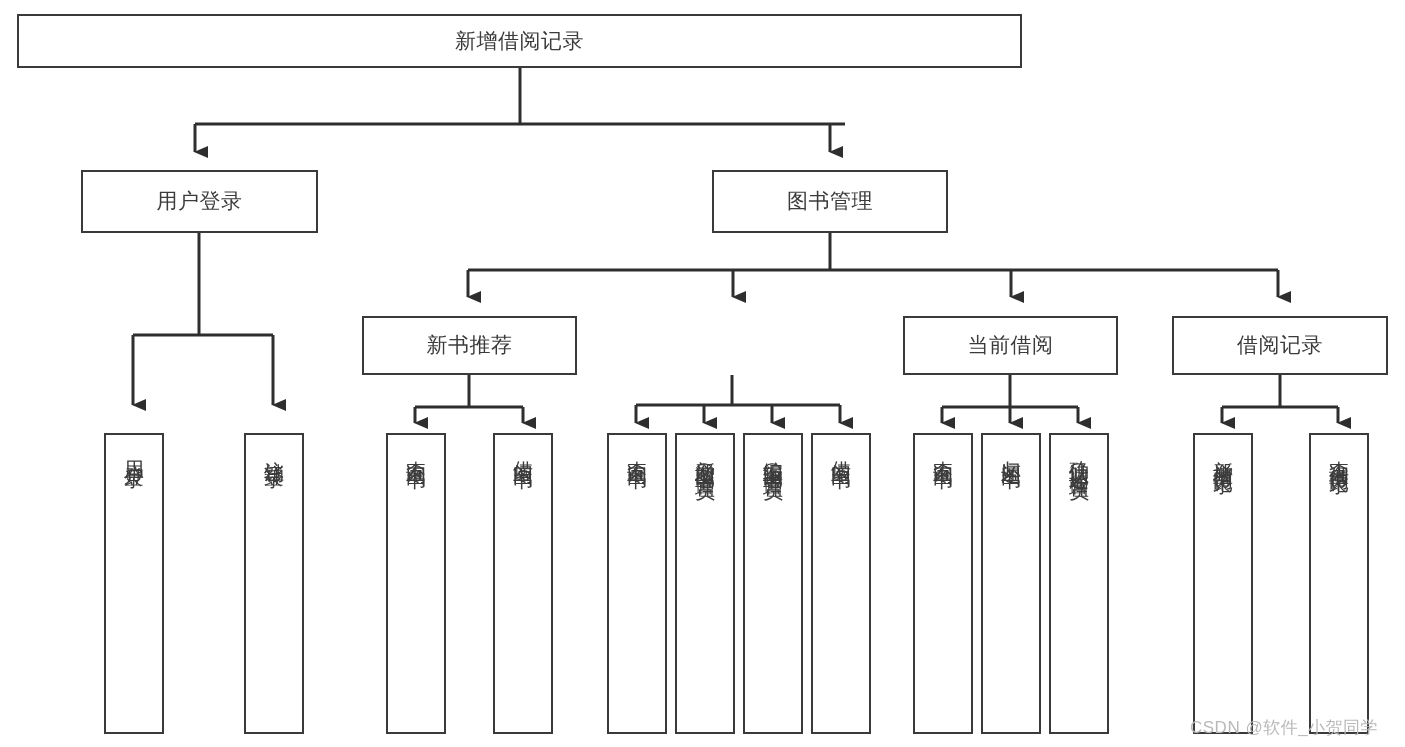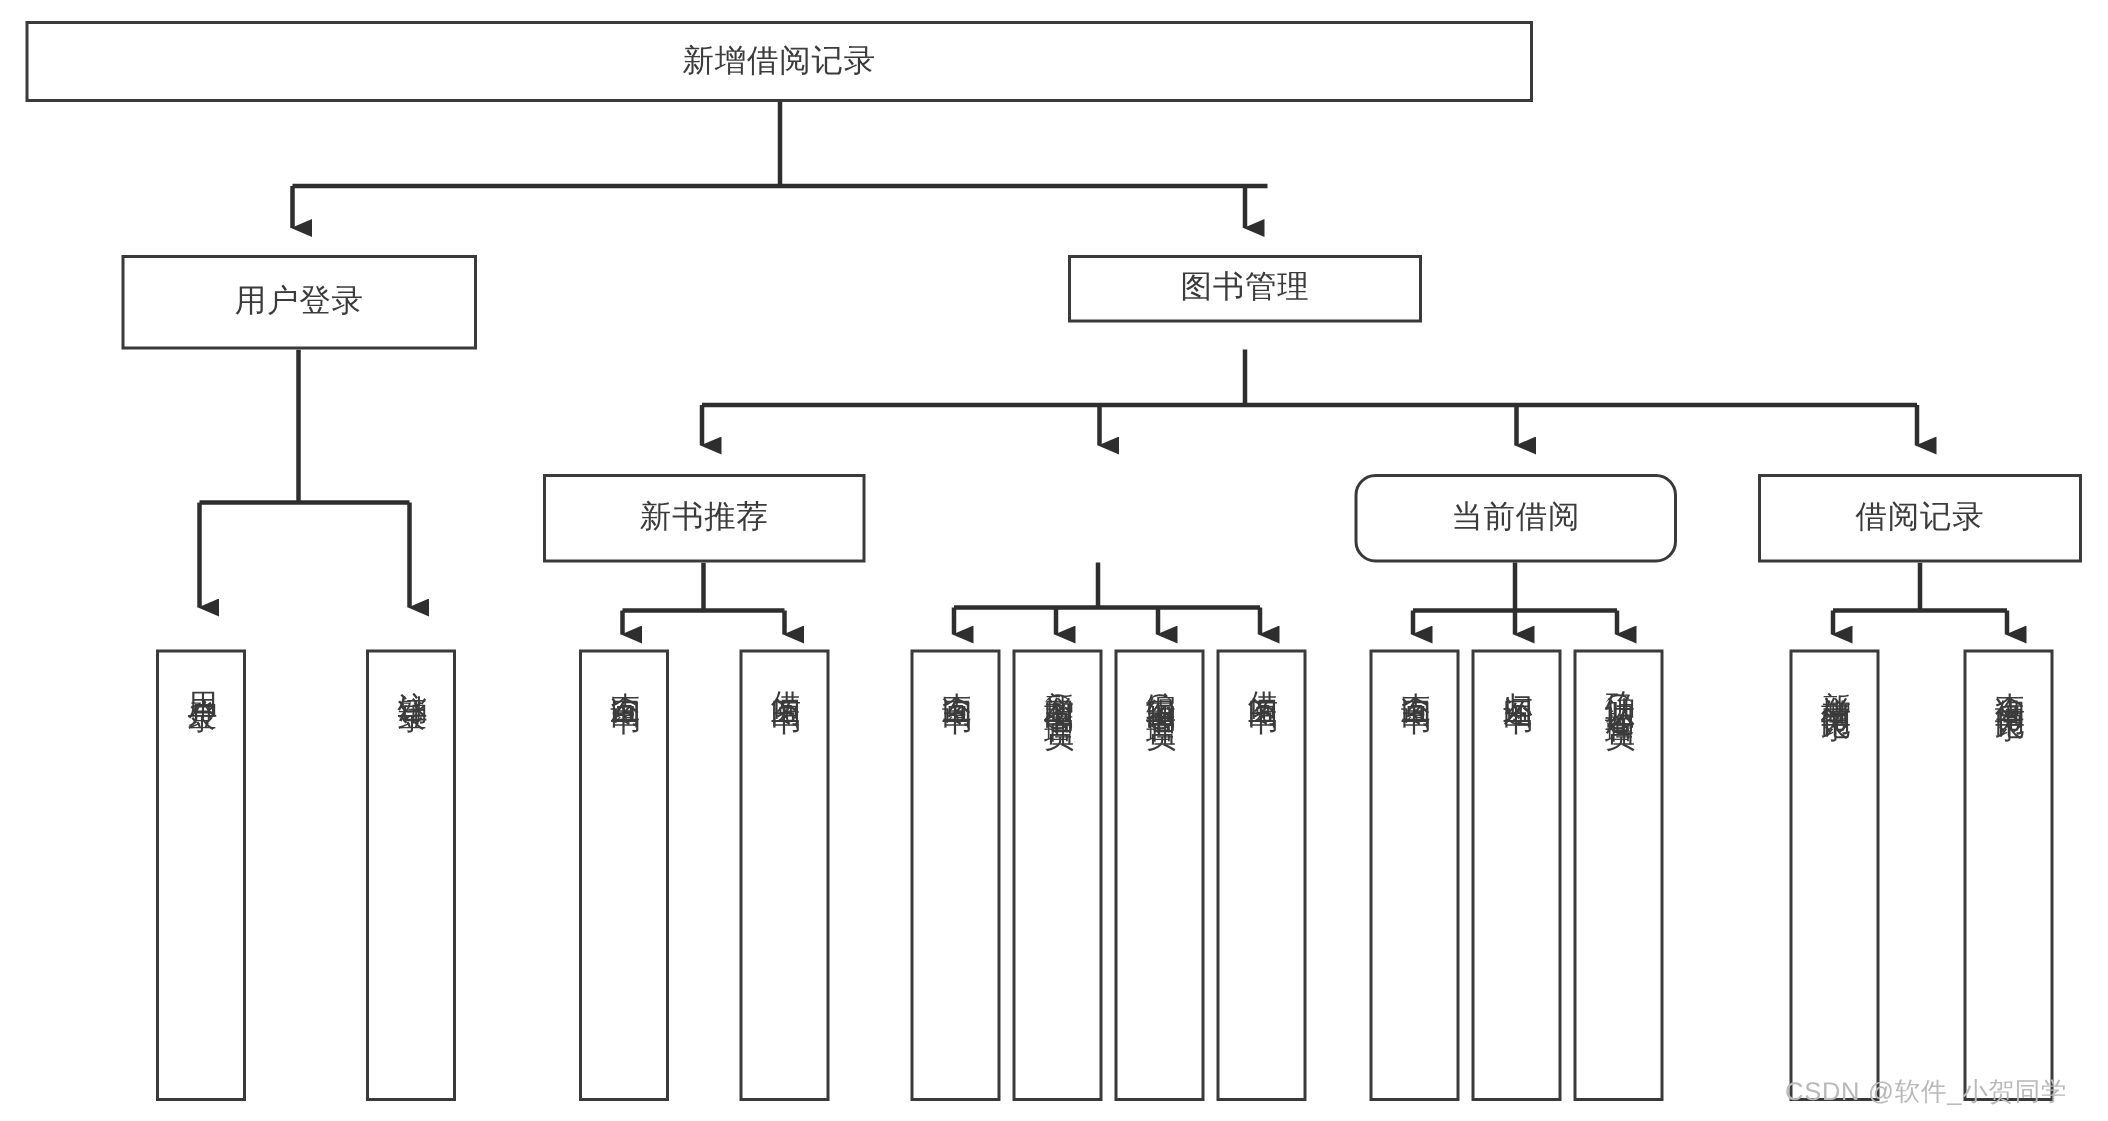--- a/index.html
+++ b/index.html
@@ -125,30 +125,30 @@
   </svg>
 
   <div class="node h-node" style="left:17px; top:14px; width:1005px; height:54px;">
     <span class="node-label">新增借阅记录</span>
   </div>
 
   <div class="node h-node" style="left:81px; top:170px; width:237px; height:63px;">
     <span class="node-label">用户登录</span>
   </div>
 
-  <div class="node h-node" style="left:712px; top:170px; width:236px; height:45px;">
+  <div class="node h-node" style="left:712px; top:170px; width:236px; height:63px;">
     <span class="node-label">图书管理</span>
   </div>
 
   <div class="node h-node" style="left:362px; top:316px; width:215px; height:59px;align-items:center;">
     <span class="node-label">新书推荐</span>
   </div>
 
 
-  <div class="node h-node" style="left:903px; top:316px; width:215px; height:59px;border-radius:14px;">
+  <div class="node h-node" style="left:903px; top:316px; width:215px; height:59px;">
     <span class="node-label">当前借阅</span>
   </div>
 
   <div class="node h-node" style="left:1172px; top:316px; width:216px; height:59px;">
     <span class="node-label">借阅记录</span>
   </div>
 
   <div class="node v-node" style="left:104px; top:433px; width:60px; height:301px;">
     <span class="node-label">用户登录</span>
   </div>

